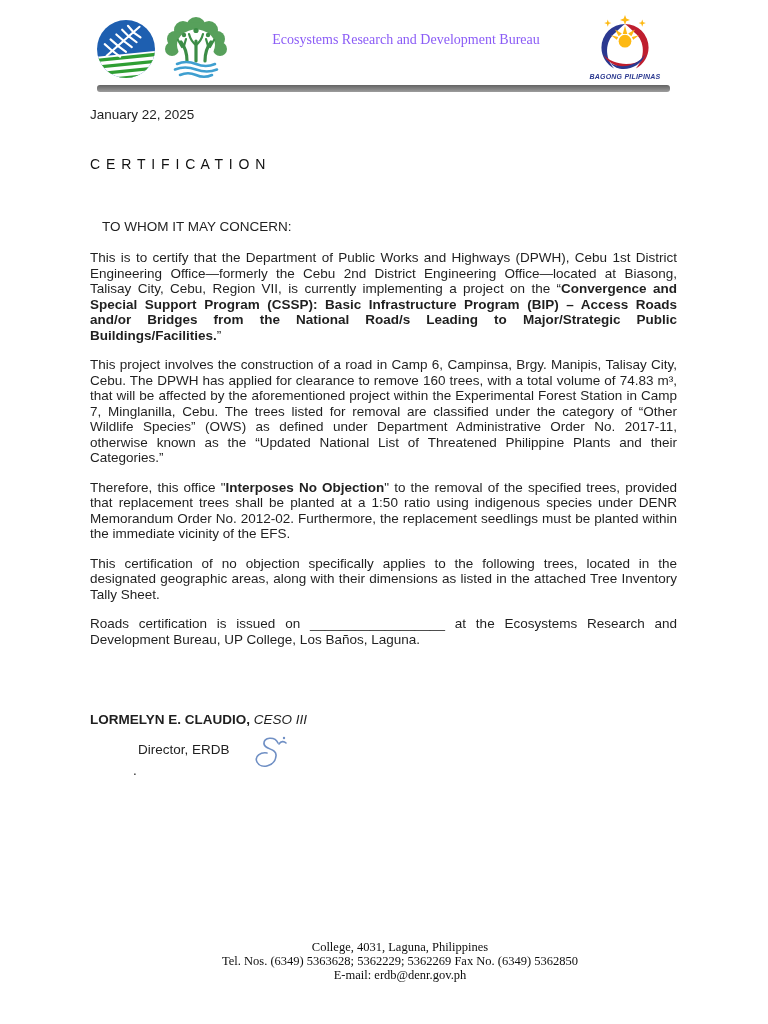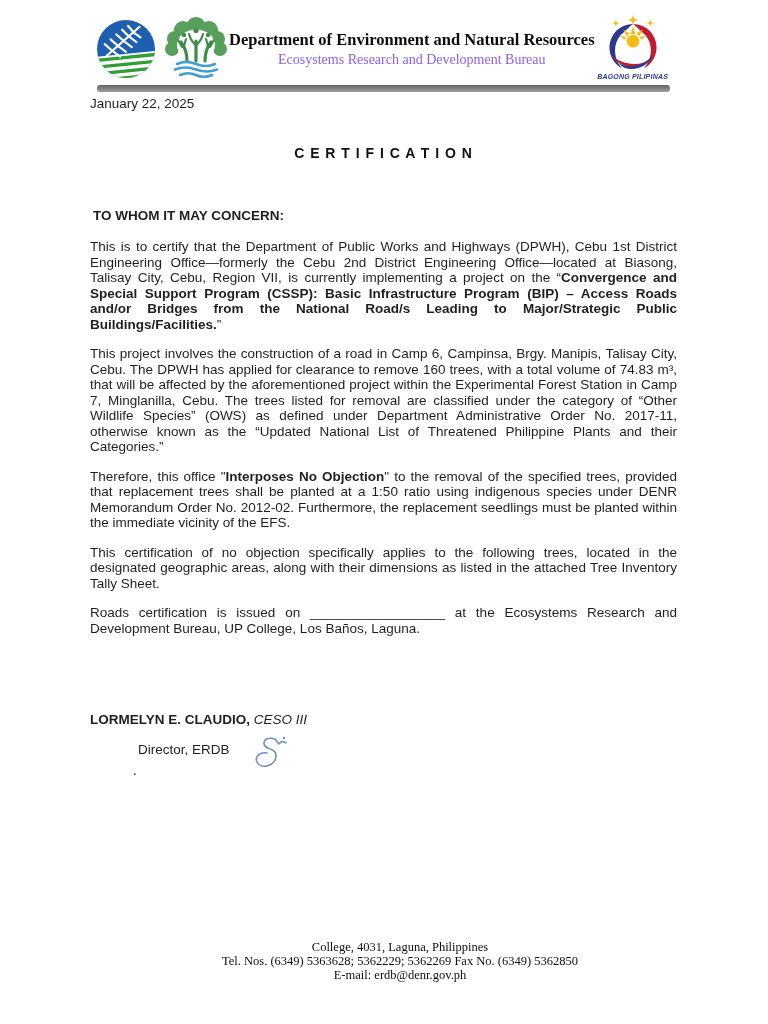--- a/index.html
+++ b/index.html
@@ -15,25 +15,25 @@
   .dept{font-size:16.5px;font-weight:bold;white-space:nowrap;color:#0c0c0c;}
   .bureau{font-size:14px;margin-top:2px;white-space:nowrap;color:#8b5cf6;}
   .bp{width:84px;text-align:center;}
   .bp svg{width:76px;height:58px;display:block;margin:0 auto;}
   .bp-label{font-size:7px;font-weight:bold;font-style:italic;letter-spacing:.2px;
             color:var(--bp-blue);white-space:nowrap;margin-top:1px;}
   .rule{position:absolute;left:97px;top:85px;width:573px;height:7px;border-radius:3px;
         background:linear-gradient(var(--rule-gray-dark),var(--rule-gray-light));}
 
   
-  .body{position:absolute;left:90px;top:96px;width:587px;font-size:13.5px;line-height:15.5px;}
+  .body{position:absolute;left:90px;top:107px;width:587px;font-size:13.5px;line-height:15.5px;}
   .date{margin:0;}
-  .title{margin:33px 0 8px;text-align:center;font-size:14px;font-weight:bold;
+  .title{margin:33px 0 8px;font-size:14px;font-weight:normal;
          letter-spacing:1px;color:#111;line-height:17px;}
-  .salutation{margin:46px 3px 0;font-weight:bold;}
+  .salutation{margin:46px 12px 0;font-weight:normal;}
   .paras{margin-top:16px;}
   .para{margin:0 0 14px;text-align:justify;}
   .b{font-weight:bold;}
   .i{font-style:italic;}
 
   
   .sig{position:absolute;left:90px;top:712px;width:400px;font-size:13.5px;line-height:15px;}
   .sig-name{}
   .sig-pos{padding-left:48px;margin-top:15px;}
   .sig-dot{padding-left:43px;margin-top:6px;}
@@ -114,21 +114,20 @@
         </g>
         <g fill="none" stroke-width="2.6" stroke-linecap="round" style="stroke:var(--erdb-wave-blue)">
           <path d="M14 50 Q23 46 33 50 Q43 54 52 50"></path>
           <path d="M12 55.5 Q22 51.5 33 55.5 Q44 59.5 54 55.5"></path>
           <path d="M17 61 Q25 57.5 33 61 Q41 64.5 49 61"></path>
         </g>
       </svg>
     </div>
 
     <div class="hdr-text">
-      <div class="dept">Department of Environment and Natural Resources</div>
       <div class="bureau">Ecosystems Research and Development Bureau</div>
     </div>
 
     <div class="bp">
       <svg viewBox="0 0 74 64">
         <g style="fill:var(--bp-yellow)">
           <path d="M37 1 L38.4 5 L42.5 6.5 L38.4 8 L37 12 L35.6 8 L31.5 6.5 L35.6 5 Z"></path>
           <path d="M18 6 L19 9 L22 10 L19 11 L18 14 L17 11 L14 10 L17 9 Z"></path>
           <path d="M56 6 L57 9 L60 10 L57 11 L56 14 L55 11 L52 10 L55 9 Z"></path>
         </g>

